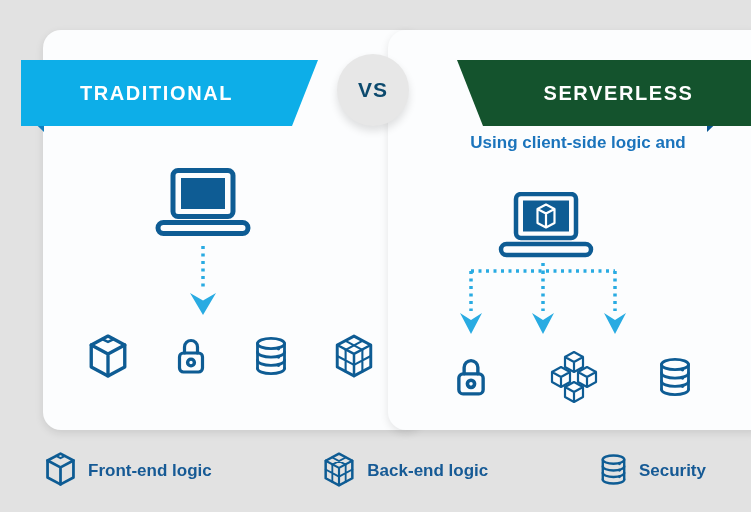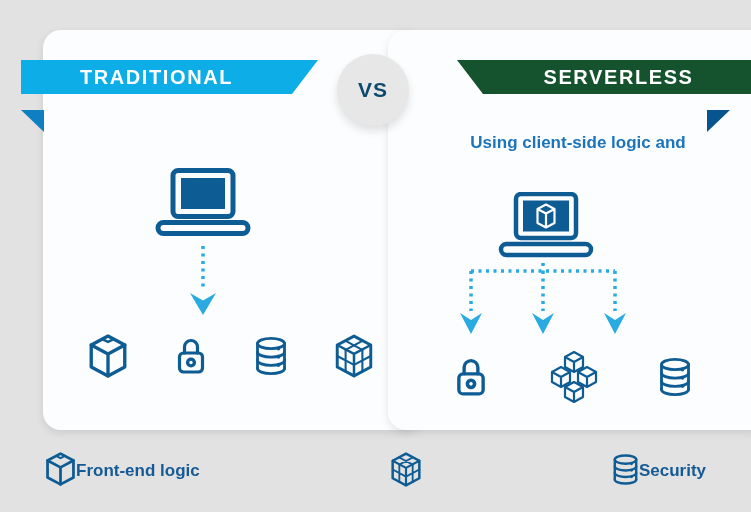--- a/index.html
+++ b/index.html
@@ -4,21 +4,21 @@
 <style>
   html,body { margin:0; padding:0; }
   body { width:751px; height:512px; background:#e2e2e2; font-family:"Liberation Sans", sans-serif; }
   .stage { position:relative; width:751px; height:512px; background:#e2e2e2; overflow:hidden; }
 
   .card { position:absolute; top:30px; width:380px; height:400px; background:#fcfdfe;
           border-radius:18px; box-shadow:0 3px 8px rgba(0,0,0,0.10); z-index:1; }
   .card.left  { left:43px; }
   .card.right { left:388px; }
 
-  .ribbon { position:absolute; top:60px; height:34px; width:297px; z-index:3;
+  .ribbon { position:absolute; top:60px; height:66px; width:297px; z-index:3;
             display:flex; align-items:center; justify-content:center; box-sizing:border-box;
             color:#ffffff; font-weight:bold; font-size:20px; letter-spacing:1.6px; }
   .ribbon.left  { left:21px;  background:#0daee8; padding-right:26px;
                   clip-path:polygon(0 0, 100% 0, calc(100% - 26px) 100%, 0 100%); }
   .ribbon.right { left:457px; background:#14532d; padding-left:26px;
                   clip-path:polygon(0 0, 100% 0, 100% 100%, 26px 100%); }
   .fold { position:absolute; top:110px; width:23px; height:22px; z-index:2; }
   .fold.left  { left:21px;  background:#0e7fc0; clip-path:polygon(0 0, 100% 0, 100% 100%); }
   .fold.right { left:707px; background:#075590; clip-path:polygon(0 0, 100% 0, 0 100%); }
 
@@ -34,21 +34,21 @@
   .arrow-left        { position:absolute; left:146px; top:214px; }
   .laptop-wrap-right { position:absolute; left:110px; top:162px; }
   .branch-arrows     { position:absolute; left:70px;  top:231px; }
 
   .icon-row { position:absolute; display:flex; justify-content:space-between; align-items:center; }
   .icon-row.trad  { left:45px; right:48px; top:300px; height:56px; }
   .icon-row.srvls { left:64px; right:76px; top:320px; height:58px; }
 
   .legend { position:absolute; left:45px; right:45px; top:450px; height:42px;
             display:flex; justify-content:space-between; align-items:center; z-index:2; }
-  .legend-item { display:flex; align-items:center; gap:0; }
+  .legend-item { display:flex; align-items:center; gap:12px; }
   .legend-label { color:#165a95; font-weight:bold; font-size:17px; white-space:nowrap; }
 
   svg .ln   { stroke:#0e5c94; fill:none; stroke-linejoin:round; stroke-linecap:round; }
   svg .fill { fill:#0e5c94; }
   svg .dash { stroke:#29abe2; fill:none; stroke-dasharray:3 4.5; stroke-width:3.5; }
   svg .dart { fill:#29abe2; }
 </style>
 </head>
 <body>
 
@@ -194,20 +194,21 @@
     <div class="legend-item">
       <span>
         <svg width="32" height="35" viewBox="0 0 38 42">
           <path class="ln" stroke-width="3" d="M19,2 L35,10.5 L35,31.5 L19,40 L3,31.5 L3,10.5 Z"></path>
           <path class="ln" stroke-width="2.6" d="M3,10.5 L19,19 L35,10.5 M19,19 L19,40"></path>
           <path class="ln" stroke-width="2.2" d="M11,6.6 L27,15.1 M27,6.6 L11,15.1"></path>
           <path class="ln" stroke-width="2.2" d="M11,15.1 V36 M3,21 L19,29.5"></path>
           <path class="ln" stroke-width="2.2" d="M27,15.1 V36 M19,29.5 L35,21"></path>
         </svg>
       </span>
+      <span class="legend-label">Back-end logic</span>
     </div>
     <div class="legend-item">
       <span>
         <svg width="27" height="33" viewBox="0 0 34 40">
           <ellipse class="ln" stroke-width="3" cx="17" cy="7.5" rx="13.5" ry="5.2"></ellipse>
           <path class="ln" stroke-width="3" d="M3.5,7.5 V32.5 M30.5,7.5 V32.5"></path>
           <path class="ln" stroke-width="3" d="M3.5,32.5 a13.5,5.2 0 0 0 27,0"></path>
           <path class="ln" stroke-width="3" d="M3.5,16 a13.5,5.2 0 0 0 27,0 M3.5,24.2 a13.5,5.2 0 0 0 27,0"></path>
           <circle class="fill" cx="24.5" cy="12.8" r="1.8"></circle>
           <circle class="fill" cx="24.5" cy="21" r="1.8"></circle>

